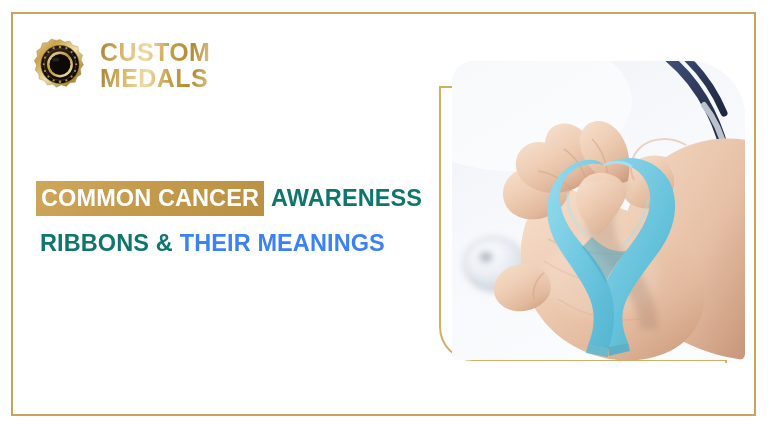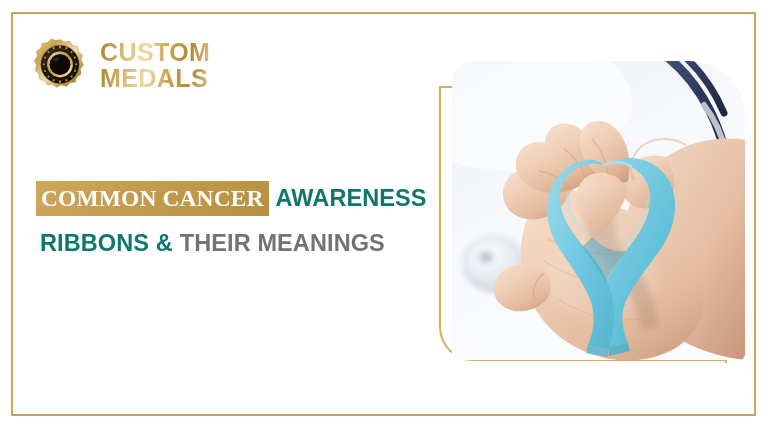--- a/index.html
+++ b/index.html
@@ -81,24 +81,23 @@
     line-height: 1.1;
     white-space: nowrap;
   }
   .head-line-2 { margin-top: 19px; }
 
   .hl-highlight {
     background: linear-gradient(135deg,#cfa75c 0%,#c49a4d 45%,#b98f42 100%);
     color: #ffffff;
     padding: 4px 5px 5px 5px;
     margin-left: -4px;
-    font-family: Liberation Serif, serif;
   }
   .hl-dark  { color: #0f766e; }
-  .hl-gold  { color: #737373; }
+  .hl-gold  { color: #3b82f6; }
 
   
   #photo-area {
     position: absolute;
     left: 430px;
     top: 50px;
     width: 330px;
     height: 330px;
   }
 

